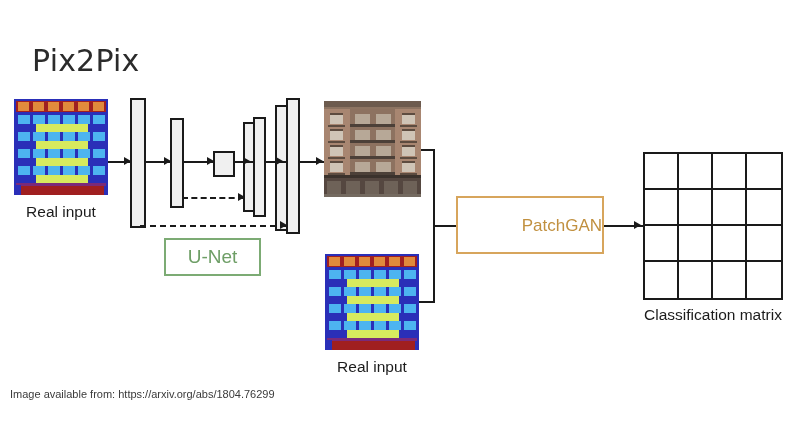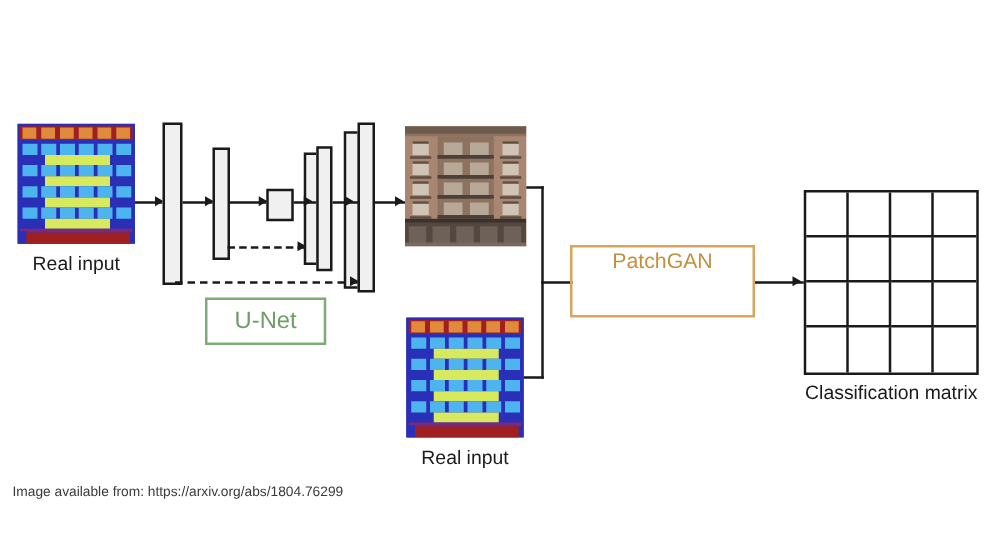--- a/index.html
+++ b/index.html
@@ -115,22 +115,22 @@
 
   
   #patchgan-box {
     left: 456px;
     top: 196px;
     width: 148px;
     height: 58px;
     border: 2px solid #d7a55c;
     box-sizing: border-box;
     display: flex;
-    flex-direction: row;
-    align-items: flex-start;
+    flex-direction: column;
+    align-items: flex-end;
     justify-content: center;
     line-height: 21px;
   }
   #patchgan-box .txt {
     font-size: 17px;
     color: #c1903f;
     white-space: nowrap;
   }
 
   
@@ -152,20 +152,21 @@
     box-sizing: border-box;
   }
   #matrix .cell:nth-child(4n) { border-right: none; }
   #matrix .cell:nth-child(n+13) { border-bottom: none; }
 </style>
 </head>
 <body>
 
 <div id="page">
 
+  <div class="abs" id="title">Pix2Pix</div>
 
   <div class="segmap" id="seg-left" style="left:14px; top:99px; width:94px; height:96px;">
     <div class="inner">
         <div class="seg-rect" style="left: 0%; top: 0%; width: 100%; height: 100%; background: rgb(42, 47, 184);"></div>
         <div class="seg-rect" style="left: 2.12766%; top: 2.08333%; width: 95.7447%; height: 11.4583%; background: rgb(160, 31, 32);"></div>
         <div class="seg-rect" style="left: 4.25532%; top: 3.125%; width: 11.7021%; height: 9.375%; background: rgb(224, 138, 60);"></div>
         <div class="seg-rect" style="left: 20.2128%; top: 3.125%; width: 11.7021%; height: 9.375%; background: rgb(224, 138, 60);"></div>
         <div class="seg-rect" style="left: 36.1702%; top: 3.125%; width: 11.7021%; height: 9.375%; background: rgb(224, 138, 60);"></div>
         <div class="seg-rect" style="left: 52.1277%; top: 3.125%; width: 11.7021%; height: 9.375%; background: rgb(224, 138, 60);"></div>
         <div class="seg-rect" style="left: 68.0851%; top: 3.125%; width: 11.7021%; height: 9.375%; background: rgb(224, 138, 60);"></div>

